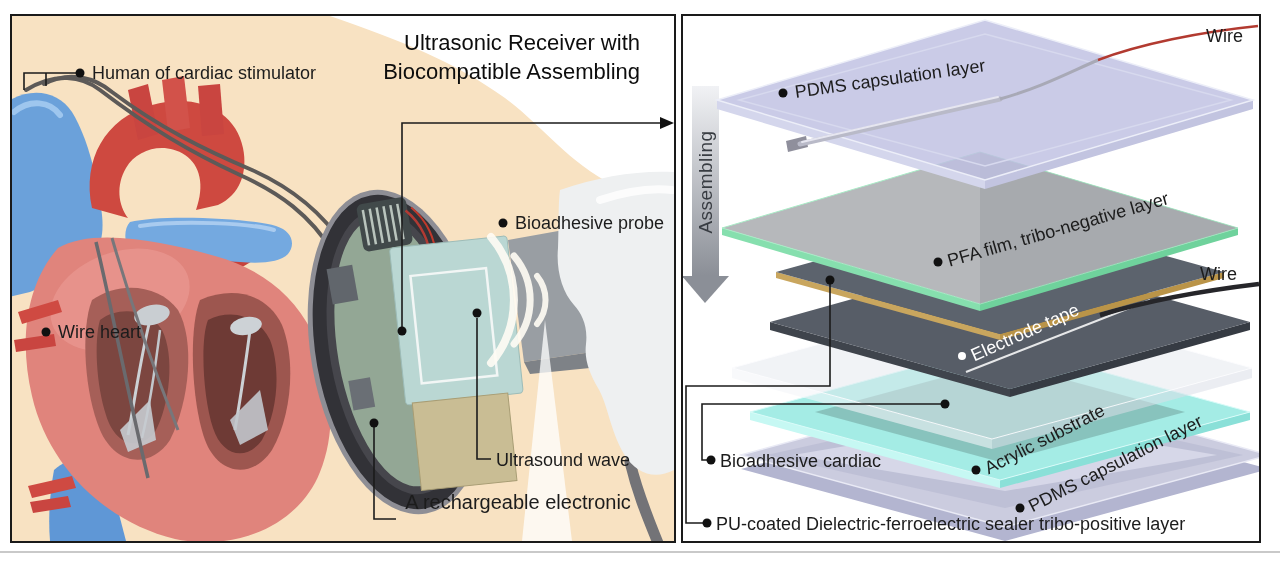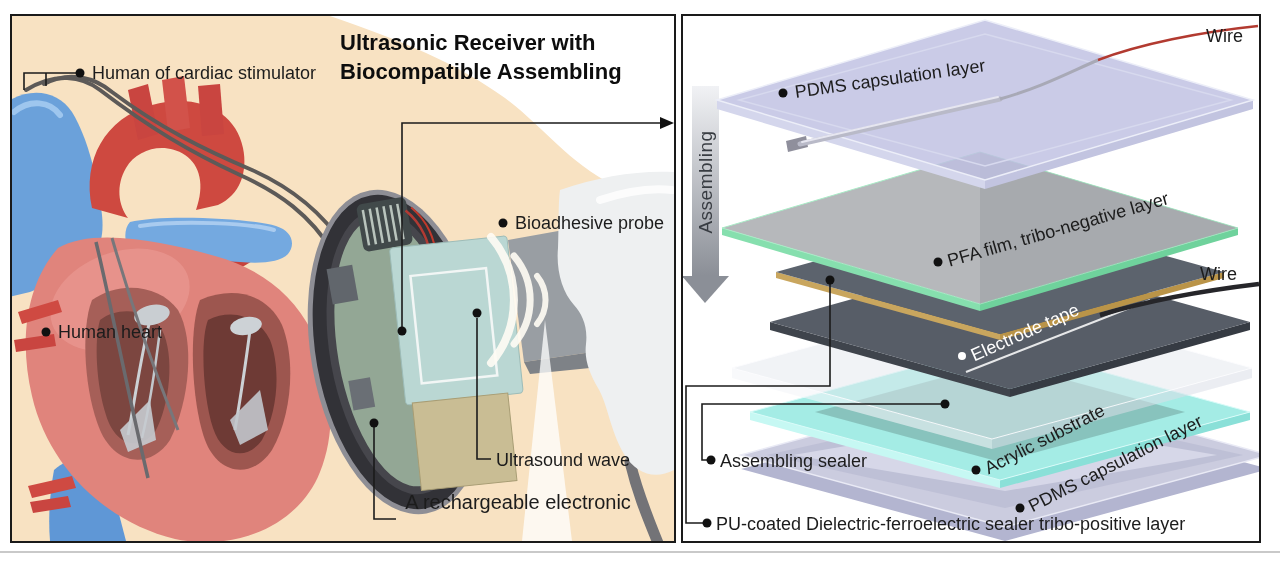--- a/index.html
+++ b/index.html
@@ -8,22 +8,22 @@
     background:#ffffff;
     font-family:"Liberation Sans", sans-serif;
     color:#1c1c1c;
   }
   .panel{position:absolute;border:2px solid #1a1a1a;box-sizing:border-box;background:#fff;}
   #left-panel{left:10px;top:14px;width:666px;height:529px;background:#f8e2c2;}
   #right-panel{left:681px;top:14px;width:580px;height:529px;background:#ffffff;}
   .panel svg{position:absolute;left:0;top:0;display:block;}
   .lbl{position:absolute;font-size:18px;line-height:1.15;white-space:nowrap;color:#1c1c1c;z-index:30;}
   #fig-title{
-    position:absolute;left:340px;top:28px;width:300px;text-align:left;
-    font-size:22px;font-weight:bold;line-height:1.32;color:#0d0d0d;z-index:30;
+    position:absolute;left:340px;top:28px;width:300px;text-align:right;
+    font-size:22px;font-weight:normal;line-height:1.32;color:#0d0d0d;z-index:30;
   }
   #assembling-label{
     position:absolute;left:706px;top:182px;transform:translate(-50%,-50%) rotate(-90deg);
     font-size:19px;color:#383c42;letter-spacing:.5px;z-index:30;
   }
   .tilt{transform-origin:left center;}
   #lbl-pdms-top{left:795px;top:82px;transform:rotate(-8deg);}
   #lbl-pfa{left:948px;top:251px;transform:rotate(-16deg);}
   #lbl-electrode{left:972px;top:346px;transform:rotate(-24deg);color:#ffffff;}
   #lbl-acrylic{left:986px;top:459px;transform:rotate(-27deg);}
@@ -244,31 +244,31 @@
     </g>
   </svg>
 </div>
 
 <div id="fig-title">
   <div>Ultrasonic Receiver with</div>
   <div>Biocompatible Assembling</div>
 </div>
 
 <div class="lbl" id="lbl-wire-stim">Human of cardiac stimulator</div>
-<div class="lbl" id="lbl-heart">Human heart</div>
+<div class="lbl" id="lbl-heart">Wire heart</div>
 <div class="lbl" id="lbl-probe">Bioadhesive probe</div>
 <div class="lbl" id="lbl-wave">Ultrasound wave</div>
 <div id="lbl-implant">
   <div>A rechargeable electronic</div>
 </div>
 
 <div id="assembling-label">Assembling</div>
 <div class="lbl" id="lbl-wire-top">Wire</div>
 <div class="lbl" id="lbl-wire-mid">Wire</div>
 <div class="lbl tilt" id="lbl-pdms-top">PDMS capsulation layer</div>
 <div class="lbl tilt" id="lbl-pfa">PFA film, tribo-negative layer</div>
 <div class="lbl tilt" id="lbl-electrode">Electrode tape</div>
 <div class="lbl tilt" id="lbl-acrylic">Acrylic substrate</div>
 <div class="lbl tilt" id="lbl-pdms-bottom">PDMS capsulation layer</div>
-<div class="lbl" id="lbl-bioadhesive">Assembling sealer</div>
+<div class="lbl" id="lbl-bioadhesive">Bioadhesive cardiac</div>
 <div class="lbl" id="lbl-pu">PU-coated Dielectric-ferroelectric sealer tribo-positive layer</div>
 
 <div id="bottom-rule"></div>
 
 </body></html>

